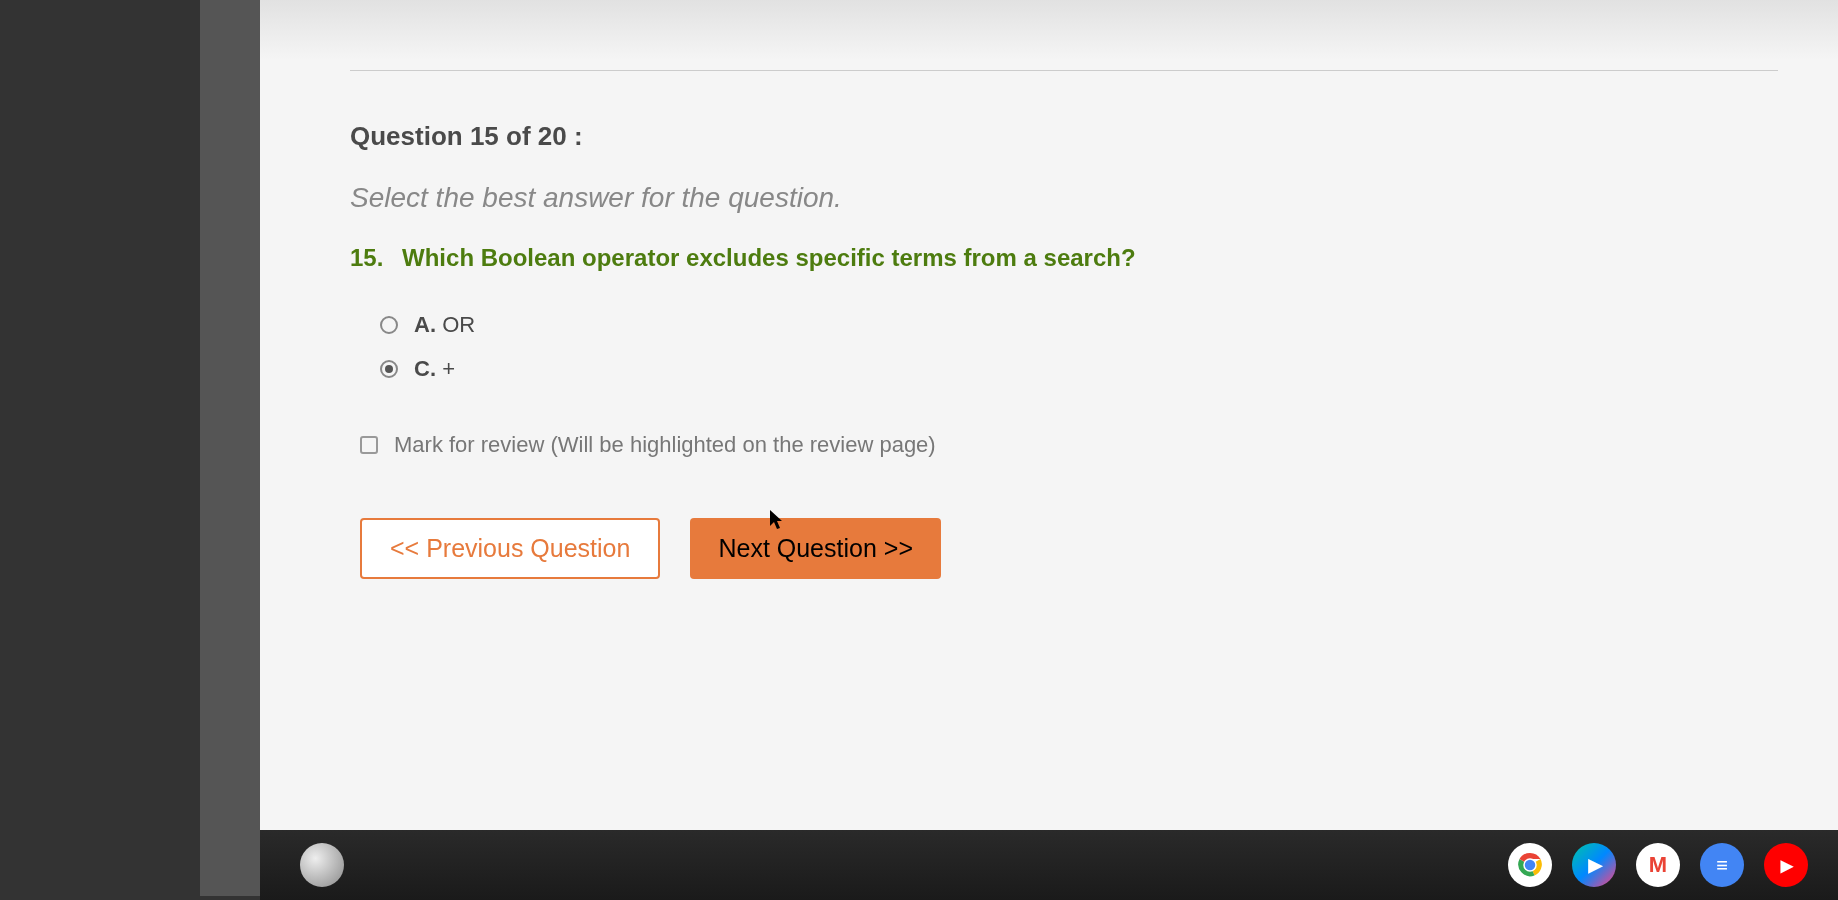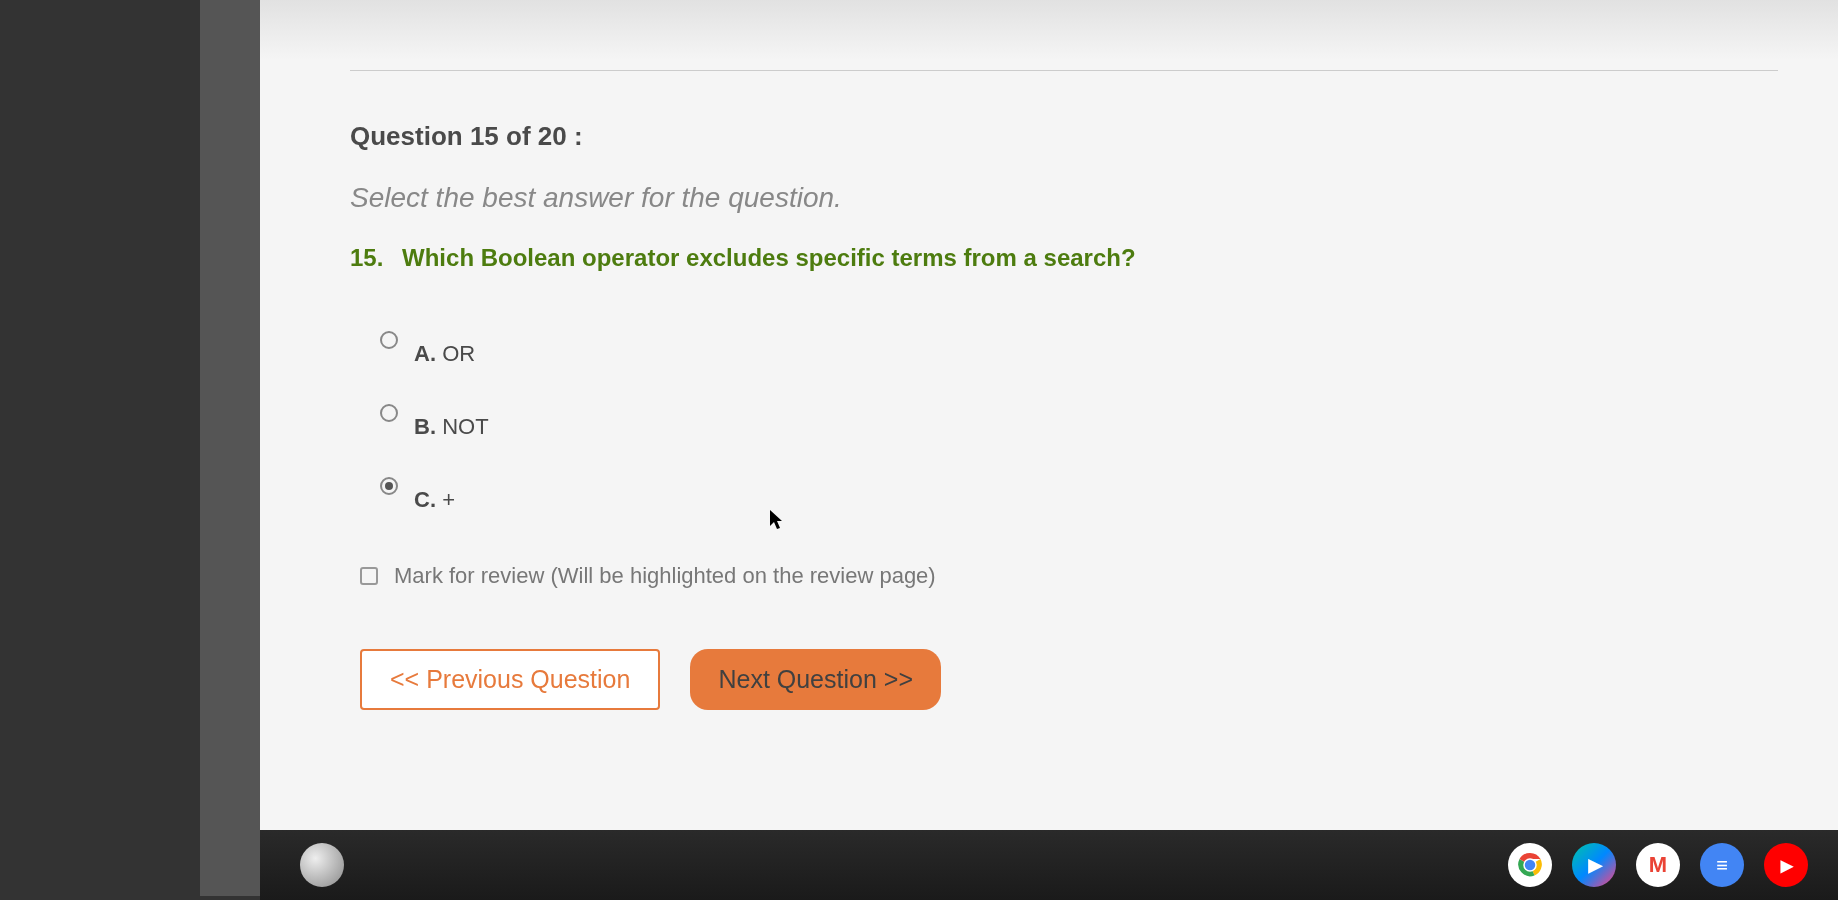--- a/index.html
+++ b/index.html
@@ -95,21 +95,20 @@
     .radio.selected::after {
       content: "";
       width: 8px;
       height: 8px;
       background: #555;
       border-radius: 50%;
     }
     .option-label {
       font-size: 22px;
       color: #4a4a4a;
-      margin-top: 29px;
     }
     .option-letter {
       font-weight: bold;
     }
     .review-row {
       display: flex;
       align-items: center;
       margin-left: 10px;
       margin-bottom: 60px;
       cursor: pointer;
@@ -138,22 +137,21 @@
       cursor: pointer;
       border: none;
     }
     .btn-prev {
       background: #fff;
       color: #e77a3c;
       border: 2px solid #e77a3c;
     }
     .btn-next {
       background: #e77a3c;
-      color: #404040;
-      border-radius: 18px;
+      color: #000000;
     }
     .cursor-icon {
       position: absolute;
       left: 510px;
       top: 510px;
       font-size: 20px;
       color: #000;
     }
     .taskbar {
       position: absolute;
@@ -239,27 +237,20 @@
         <span class="question-number">15.</span>
         <span class="question-body">Which Boolean operator excludes specific terms from a search?</span>
       </div>
 
       <div class="options">
         <div class="option-row">
           <span class="radio"></span>
           <span class="option-label">
             <span class="option-letter">A.</span>
             <span>OR</span>
-          </span>
-        </div>
-        <div class="option-row">
-          <span class="radio"></span>
-          <span class="option-label">
-            <span class="option-letter">B.</span>
-            <span>NOT</span>
           </span>
         </div>
         <div class="option-row">
           <span class="radio selected"></span>
           <span class="option-label">
             <span class="option-letter">C.</span>
             <span>+</span>
           </span>
         </div>
       </div>

